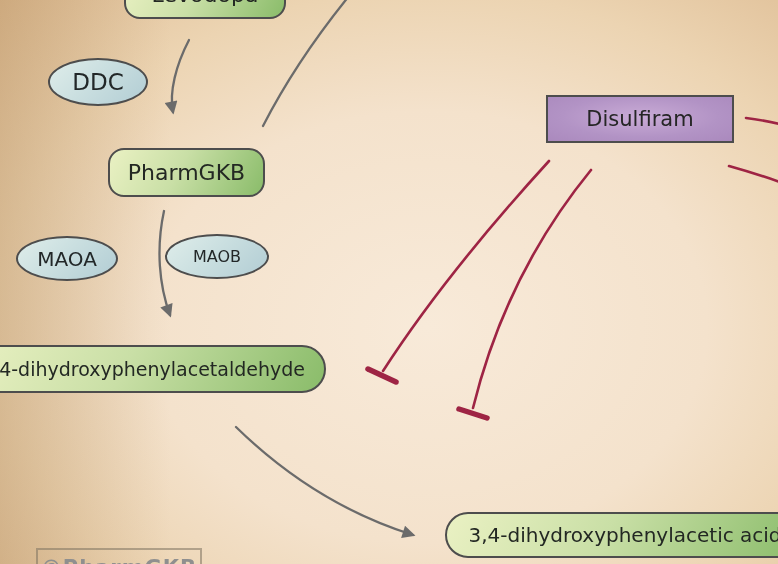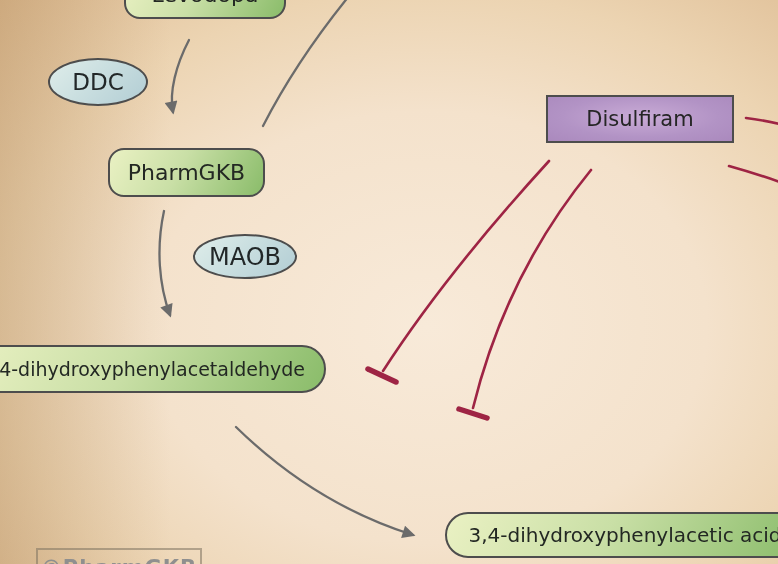--- a/index.html
+++ b/index.html
@@ -99,22 +99,25 @@
   </div>
 
   <div class="node enzyme" style="left:48px;top:58px;width:100px;height:48px;font-size:23px;">
     <span>DDC</span>
   </div>
 
   <div class="node metabolite pill-sm" style="left:108px;top:148px;width:157px;height:49px;">
     <span>PharmGKB</span>
   </div>
 
+  <div class="node enzyme" style="left:16px;top:236px;width:102px;height:45px;font-size:20px;">
+    <span>MAOA</span>
+  </div>
 
-  <div class="node enzyme" style="left:193px;top:234px;width:104px;height:45px;font-size:24px;">
+  <div class="node enzyme" style="left:165px;top:234px;width:104px;height:45px;font-size:16px;">
     <span>MAOB</span>
   </div>
 
   <div class="node metabolite pill-lg" style="left:-40px;top:345px;width:366px;height:48px;">
     <span>3,4-dihydroxyphenylacetaldehyde</span>
   </div>
 
   <div class="node drug" style="left:546px;top:95px;width:188px;height:48px;">
     <span>Disulfiram</span>
   </div>

